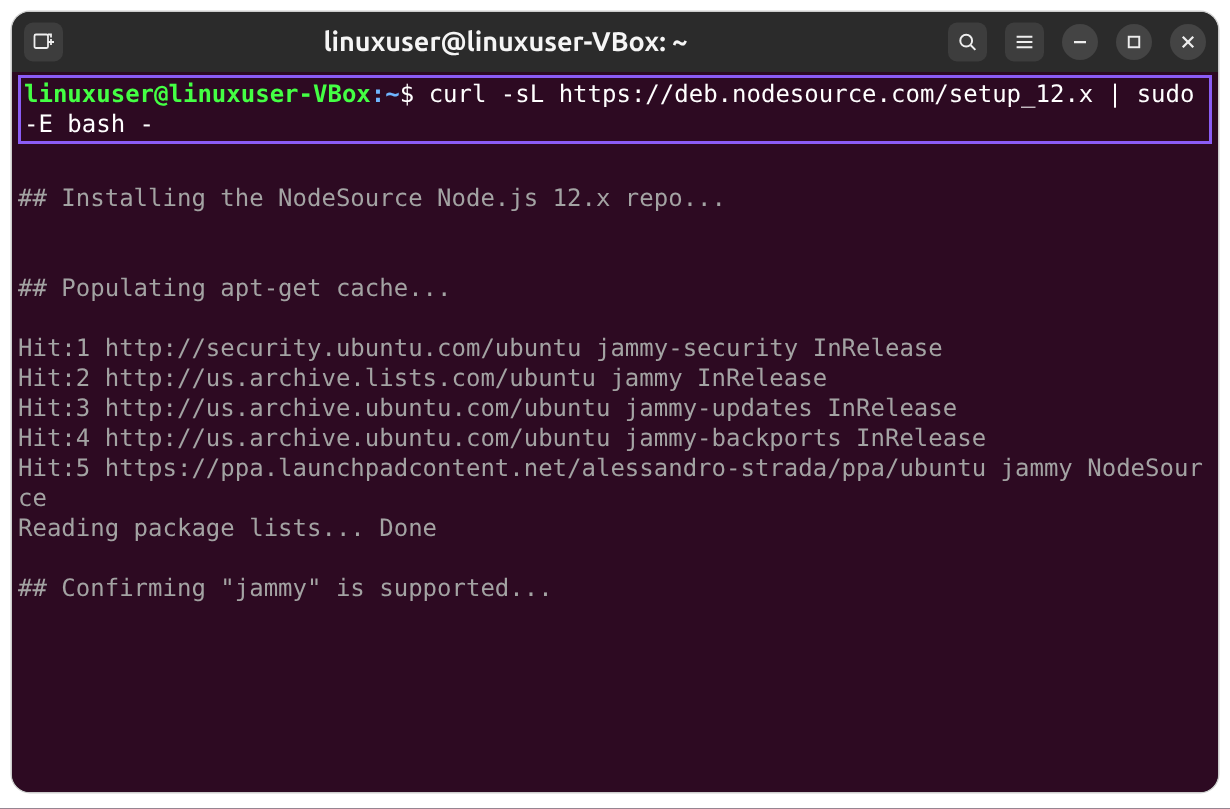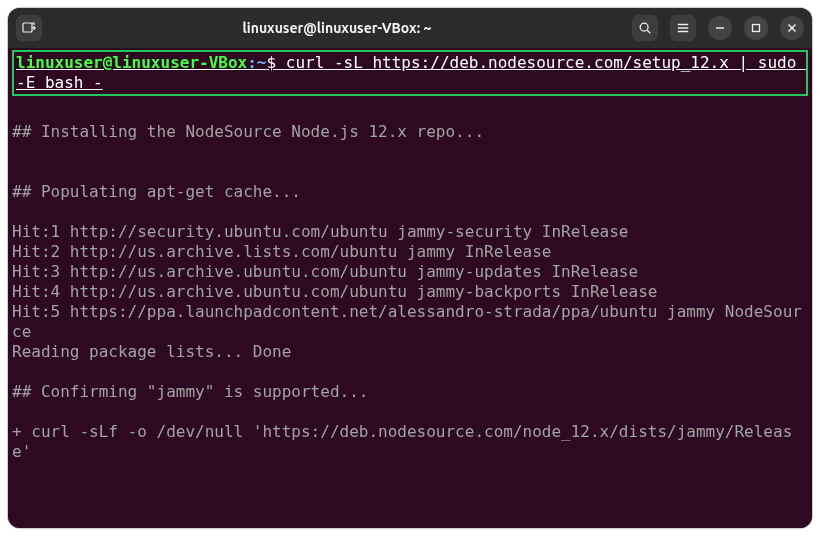--- a/index.html
+++ b/index.html
@@ -21,21 +21,21 @@
     box-shadow: 0 0 0 1px rgba(0,0,0,0.2);
   }
   .titlebar {
     height: 40px;
     background: #2b2b2b;
     display: flex;
     align-items: center;
     padding: 0 8px;
     color: #ffffff;
     font-family: "Ubuntu", sans-serif;
-    font-size: 14px;
+    font-size: 18px;
   }
   .tb-left {
     display: flex;
     align-items: center;
     gap: 8px;
   }
   .tb-btn {
     width: 26px;
     height: 26px;
     border-radius: 6px;
@@ -71,24 +71,23 @@
   .terminal {
     background: #2d0a22;
     padding: 2px 4px 10px 4px;
     color: #ffffff;
     font-size: 16px;
     line-height: 20px;
     min-height: 480px;
     font-family: "DejaVu Sans Mono", "Ubuntu Mono", monospace;
   }
   .highlight-box {
-    border: 2px solid #22c55e;
+    border: 2px solid #8b5cf6;
     padding: 1px 2px;
     margin-bottom: 6px;
-    text-decoration: underline;
   }
   .prompt-user { color: #44ff44; font-weight: bold; }
   .prompt-path { color: #6fb6ff; font-weight: bold; }
   .prompt-dollar { color: #ffffff; }
   .cmd { color: #ffffff; }
   .out { color: #a3a3a3; white-space: pre-wrap; word-break: break-all; }
   .line { white-space: pre-wrap; word-break: break-all; }
 </style>
 </head>
 <body>
@@ -151,16 +150,15 @@
         <div class="out line">&nbsp;</div>
         <div class="out line">Hit:1 http://security.ubuntu.com/ubuntu jammy-security InRelease</div>
         <div class="out line">Hit:2 http://us.archive.lists.com/ubuntu jammy InRelease</div>
         <div class="out line">Hit:3 http://us.archive.ubuntu.com/ubuntu jammy-updates InRelease</div>
         <div class="out line">Hit:4 http://us.archive.ubuntu.com/ubuntu jammy-backports InRelease</div>
         <div class="out line">Hit:5 https://ppa.launchpadcontent.net/alessandro-strada/ppa/ubuntu jammy NodeSource</div>
         <div class="out line">Reading package lists... Done</div>
         <div class="out line">&nbsp;</div>
         <div class="out line">## Confirming "jammy" is supported...</div>
         <div class="out line">&nbsp;</div>
-        <div class="out line">+ curl -sLf -o /dev/null 'https://deb.nodesource.com/node_12.x/dists/jammy/Release'</div>
       </div>
   </div>
 </div>
 
 </body></html>

